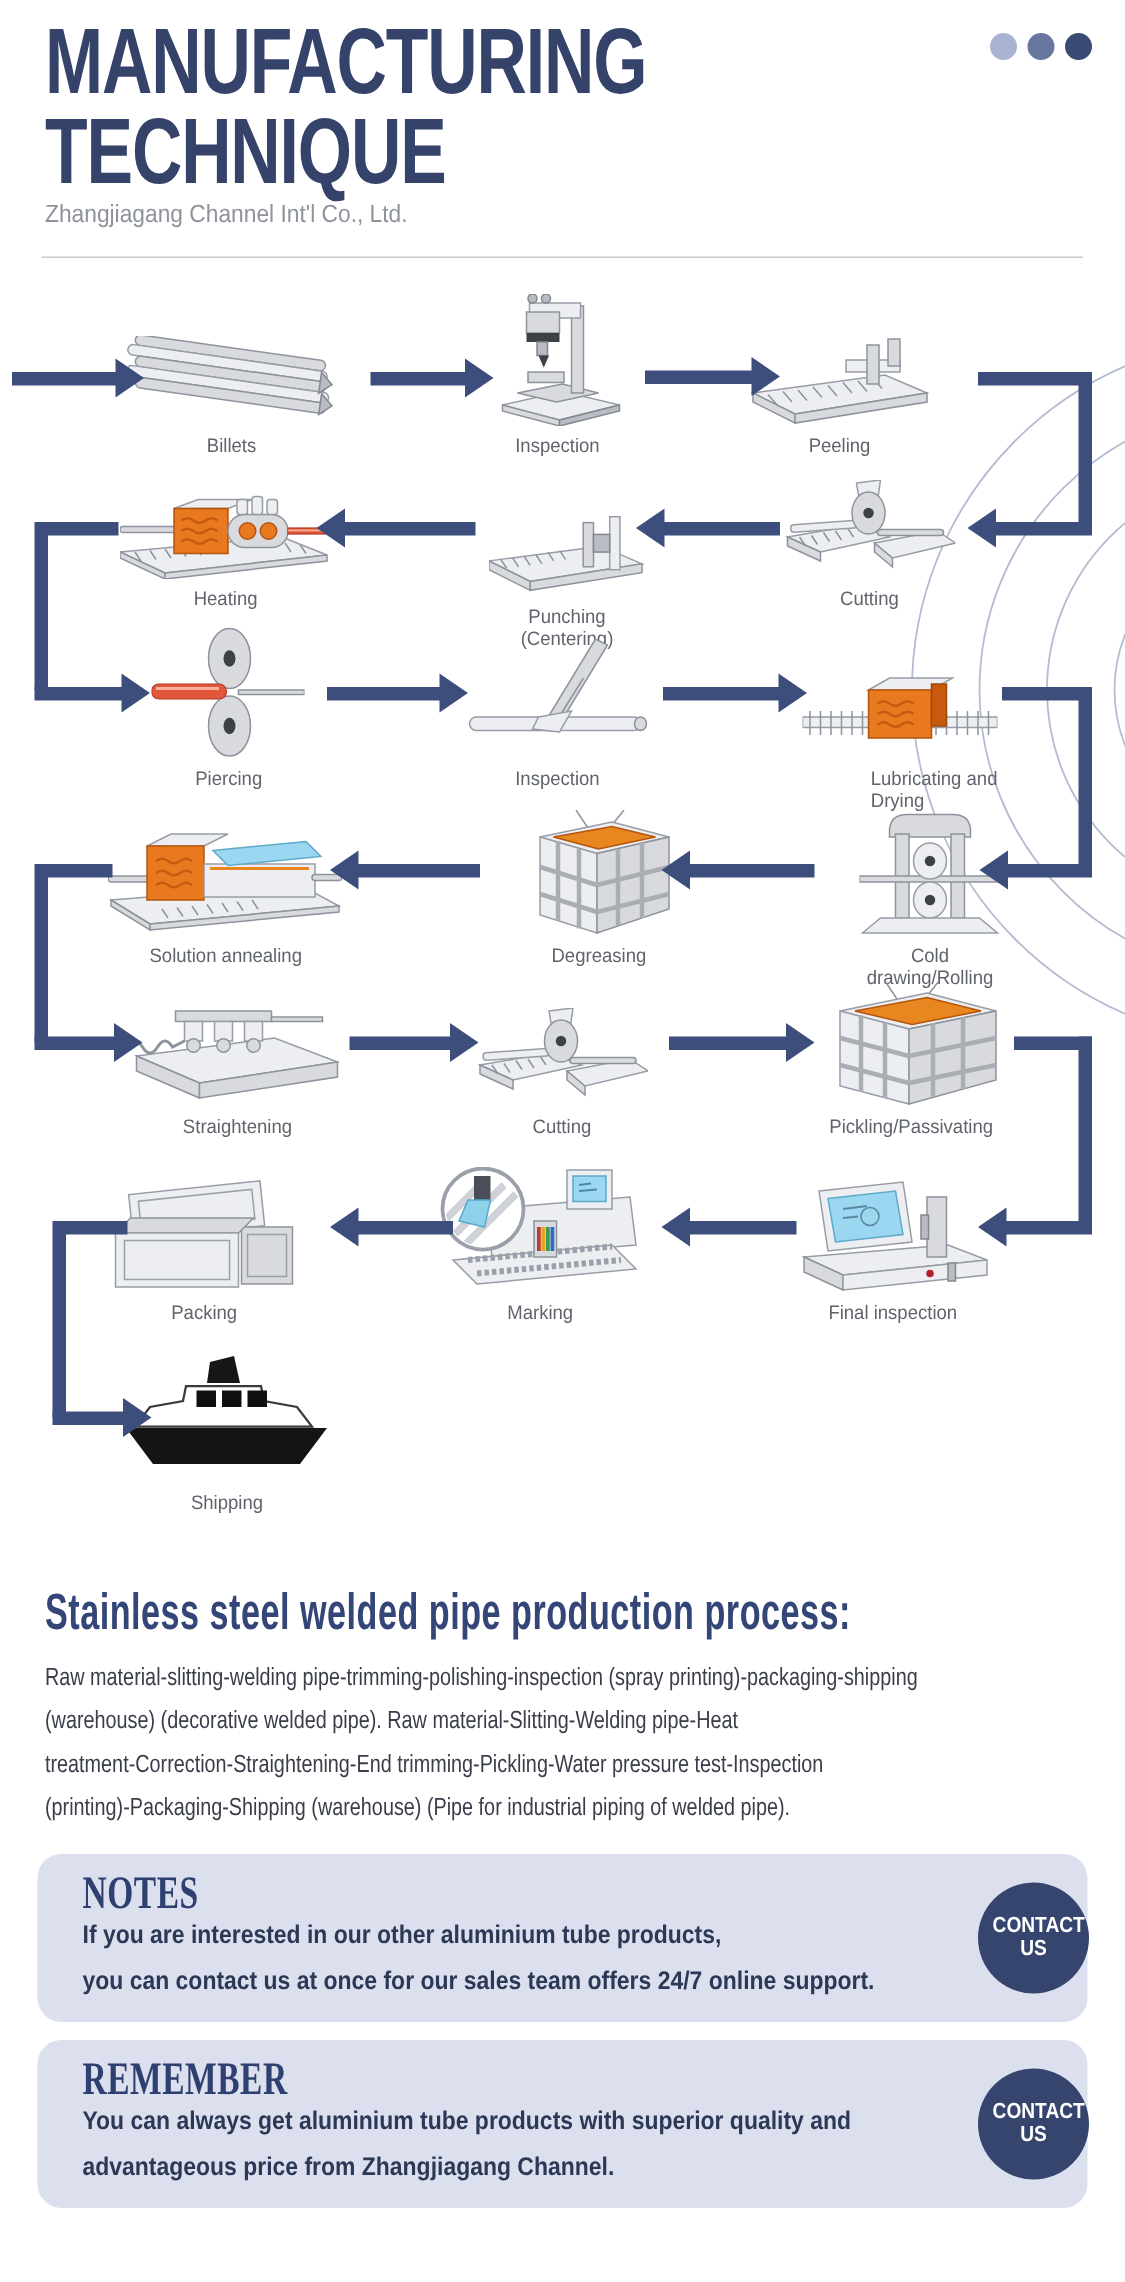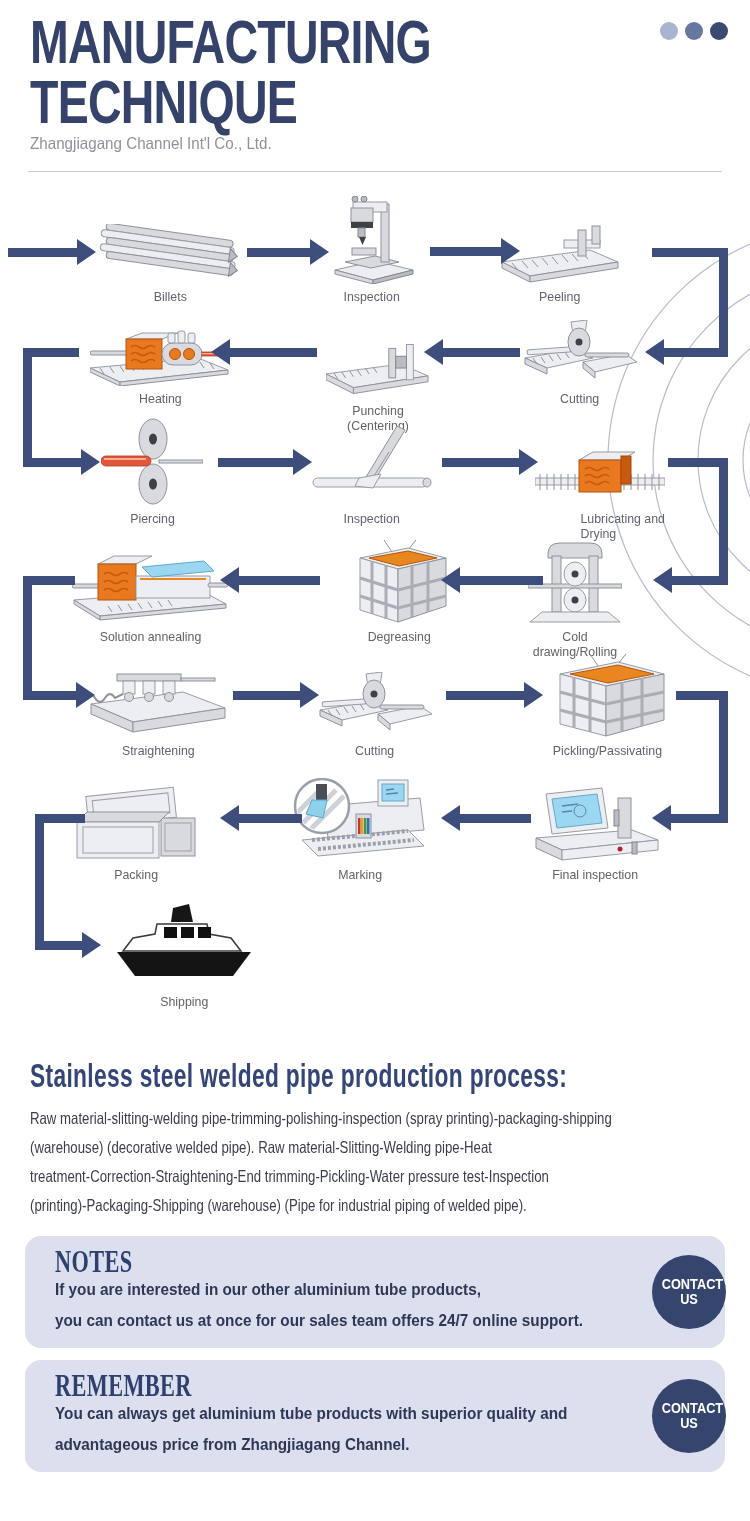--- a/index.html
+++ b/index.html
@@ -184,21 +184,21 @@
         <i class="head"></i>
       </div>
     <div class="seg" style="left:39px;top:814px;width:46px;height:9px"></div>
     <div class="seg" style="left:35px;top:814px;width:9px;height:131px"></div>
 
     <div class="arr arr-r" style="left:35px;top:932px;width:66px">
         <i class="bar"></i>
         <i class="head"></i>
       </div>
 
-    <div class="step" style="left:95px;top:198px;width:150px">
+    <div class="step" style="left:79px;top:198px;width:150px">
       <div class="iwrap" style="height:86px">
         <svg width="150" height="60" viewBox="0 0 150 60">
           <g transform="rotate(8 75 30)">
             <rect x="8" y="8" width="128" height="7" rx="3.5" class="mg"></rect>
             <rect x="4" y="15" width="134" height="7" rx="3.5" class="lg"></rect>
             <rect x="10" y="22" width="128" height="7" rx="3.5" class="mg"></rect>
             <rect x="5" y="29" width="136" height="7" rx="3.5" class="lg"></rect>
             <rect x="12" y="36" width="128" height="7" rx="3.5" class="mg"></rect>
             <polygon points="134,16 142,23 134,30" class="dg"></polygon>
             <polygon points="136,30 144,37 136,44" class="dg"></polygon>
@@ -276,21 +276,21 @@
               <path d="M8,31 12,37 M16,30 20,36 M24,29 28,35 M32,28 36,34 M40,26 44,32 M48,25 52,31"></path>
             </g>
           <rect x="64" y="6" width="7" height="30" class="mg"></rect>
           <rect x="82" y="2" width="7" height="36" class="lg"></rect>
           <rect x="71" y="14" width="11" height="12" class="dg"></rect>
         </svg>
       </div>
       <div class="step-label" style="width:84px">Punching (Centering)</div>
     </div>
 
-    <div class="step" style="left:90px;top:316px;width:140px">
+    <div class="step" style="left:80px;top:316px;width:140px">
       <div class="iwrap" style="height:70px">
         <svg width="140" height="62" viewBox="0 0 140 62">
           <polygon points="0,44 108,34 138,46 30,58" class="lg"></polygon>
           <polygon points="0,44 30,58 30,62 0,48" class="mg"></polygon>
           <polygon points="30,58 138,46 138,50 30,62" class="mg"></polygon>
           <g class="ln">
               <path d="M10,44 14,50 M20,43 24,49 M30,42 34,48 M40,41 44,47 M50,40 54,46 M110,38 114,44 M120,39 124,45"></path>
             </g>
           <rect x="0" y="27" width="40" height="4" rx="2" class="mg"></rect>
           <polygon points="36,15 52,9 88,9 72,15" class="lg"></polygon>
@@ -347,21 +347,21 @@
             </g>
           <polygon points="44,12 58,4 100,4 86,12" class="lg"></polygon>
           <rect x="44" y="12" width="42" height="32" class="or"></rect>
           <rect x="86" y="8" width="10" height="28" fill="#c85a10" stroke="#a34708"></rect>
           <path class="wv" d="M50,21 q4,-3 8,0 t8,0 t8,0 M50,28 q4,-3 8,0 t8,0 t8,0 M50,35 q4,-3 8,0 t8,0 t8,0"></path>
         </svg>
       </div>
       <div class="step-label" style="width:100px;text-align:left;transform:translateX(28px) scaleX(.95)">Lubricating and Drying</div>
     </div>
 
-    <div class="step" style="left:523px;top:544px;width:104px">
+    <div class="step" style="left:568px;top:544px;width:104px">
       <div class="iwrap" style="height:80px">
         <svg width="94" height="84" viewBox="0 0 94 84">
           <path d="M20,14 q0,-11 12,-11 h30 q12,0 12,11 v4 h-54 z" class="mg"></path>
           <rect x="24" y="16" width="9" height="56" class="mg"></rect>
           <rect x="61" y="16" width="9" height="56" class="mg"></rect>
           <rect x="0" y="44" width="94" height="4" class="mg"></rect>
           <ellipse cx="47" cy="34" rx="11" ry="12" class="lg"></ellipse>
             <circle cx="47" cy="34" r="3.5" class="dk"></circle>
           <ellipse cx="47" cy="60" rx="11" ry="12" class="lg"></ellipse>
             <circle cx="47" cy="60" r="3.5" class="dk"></circle>
@@ -525,21 +525,21 @@
           <rect x="92" y="36" width="34" height="38" class="mg"></rect>
           <rect x="96" y="41" width="26" height="28" fill="none" stroke="#9aa0aa"></rect>
           <polygon points="8,40 90,40 100,30 18,30" class="mg"></polygon>
           <rect x="8" y="40" width="82" height="36" class="lg"></rect>
           <rect x="14" y="45" width="70" height="26" fill="none" stroke="#9aa0aa"></rect>
         </svg>
       </div>
       <div class="step-label">Packing</div>
     </div>
 
-    <div class="step" style="left:108px;top:900px;width:152px">
+    <div class="step" style="left:75px;top:900px;width:152px">
       <div class="iwrap" style="height:78px">
         <svg width="150" height="74" viewBox="0 0 150 74">
           <polygon points="8,48 142,48 124,72 26,72" fill="#141414"></polygon>
           <polygon points="14,47 24,34 46,30 48,20 98,20 100,30 122,34 132,47" fill="#ffffff" stroke="#3a3a3a" stroke-width="1.5"></polygon>
           <rect x="55" y="23" width="13" height="11" fill="#101010"></rect>
           <rect x="72" y="23" width="13" height="11" fill="#101010"></rect>
           <rect x="89" y="23" width="13" height="11" fill="#101010"></rect>
           <polygon points="64,4 80,0 84,18 62,18" fill="#161616"></polygon>
         </svg>
       </div>

